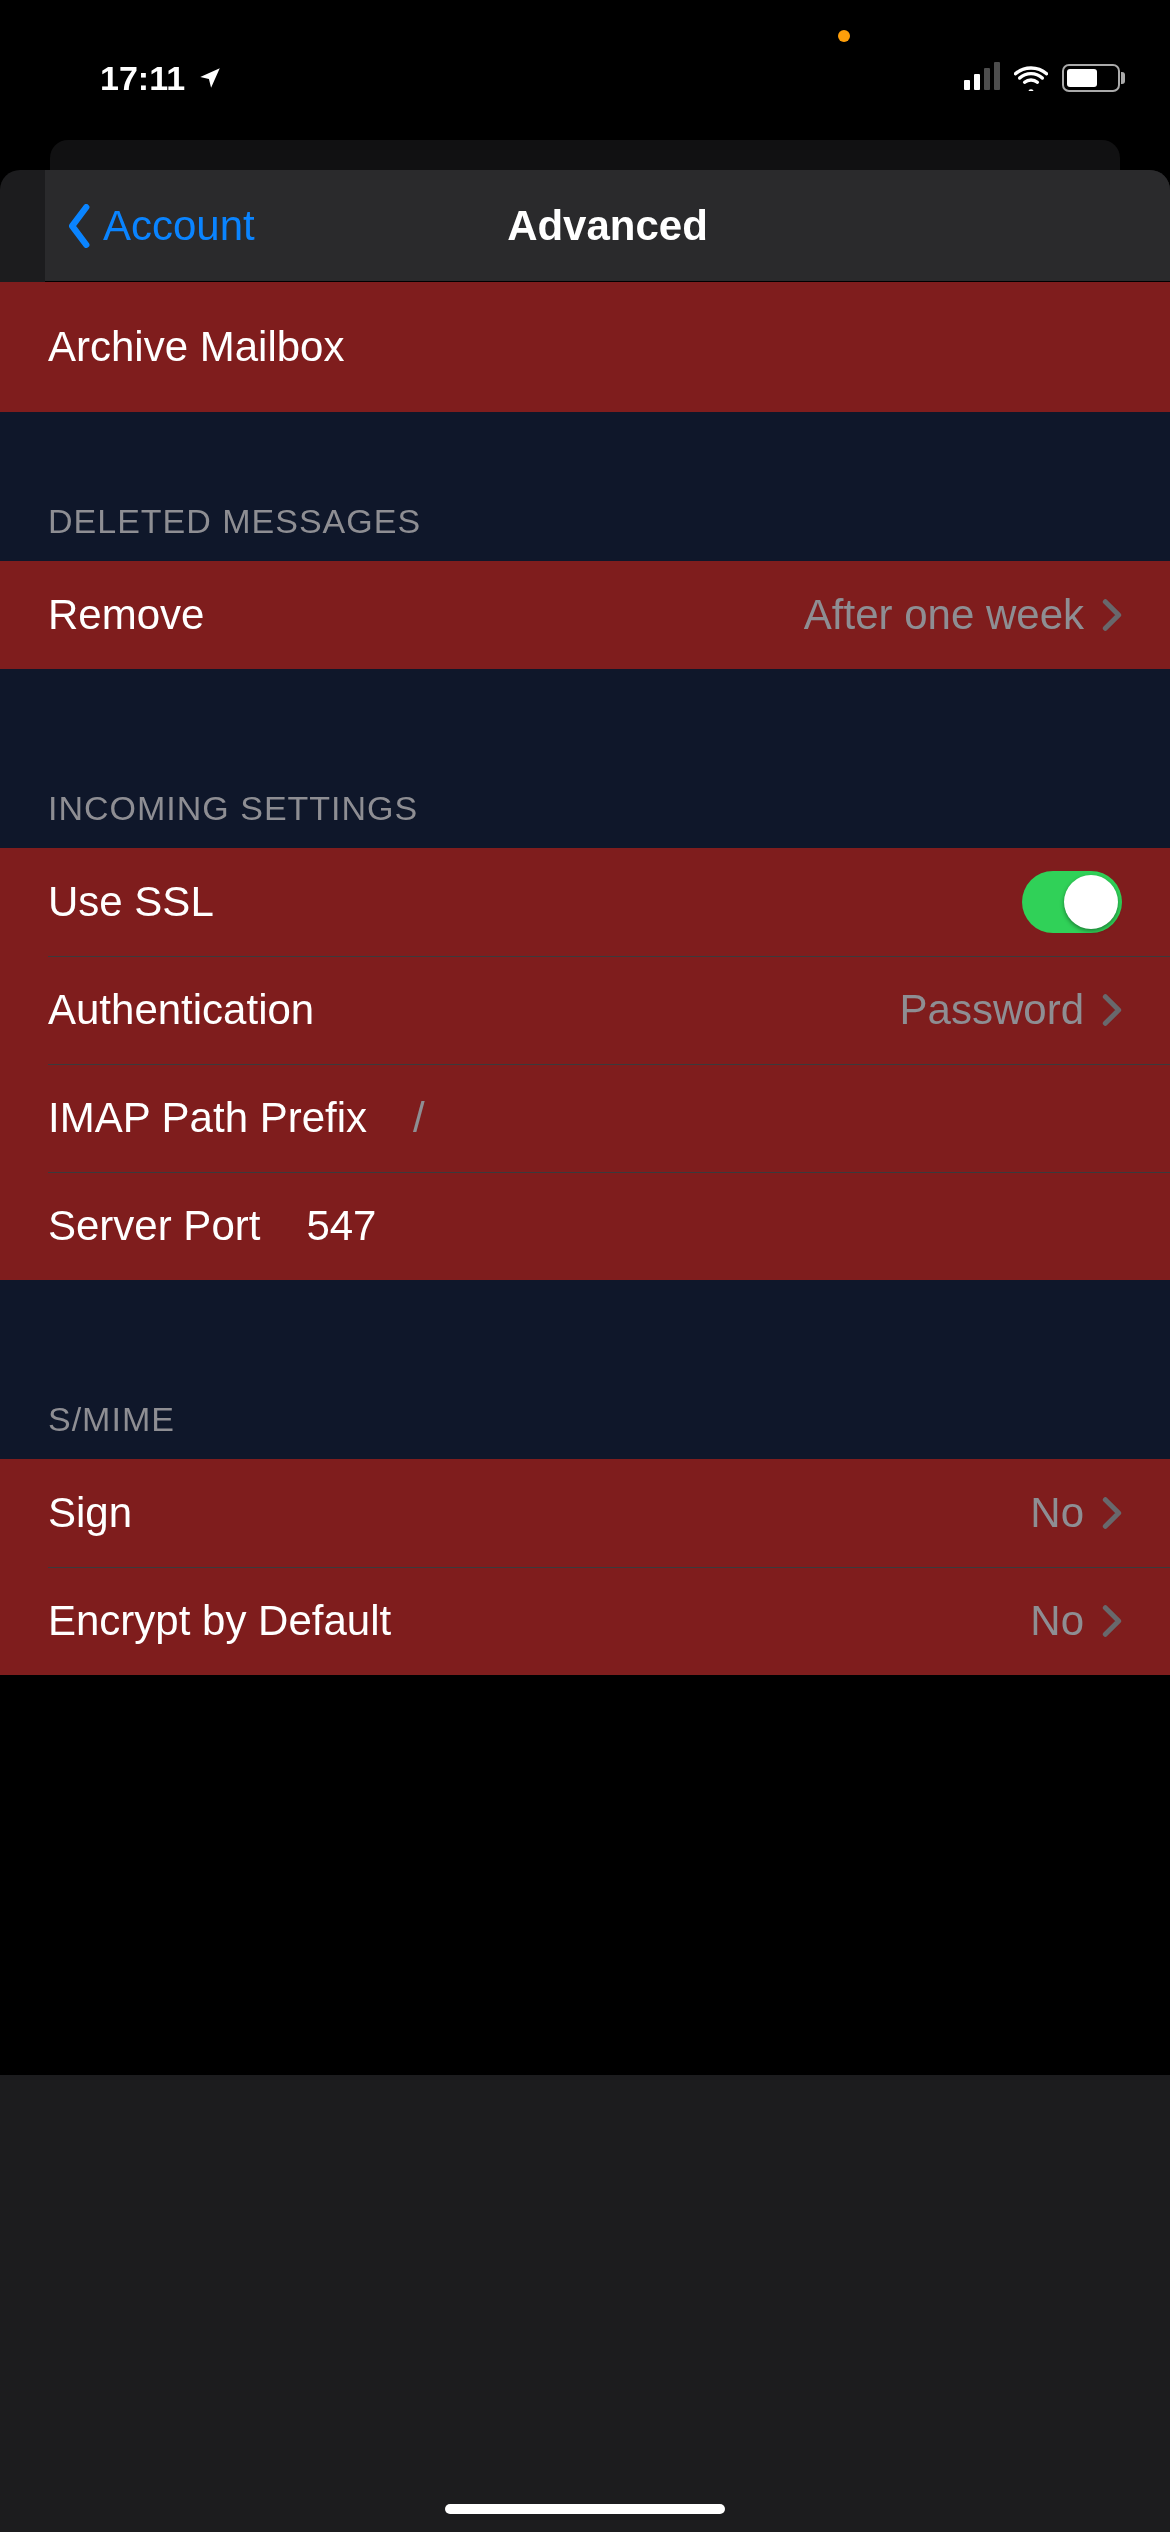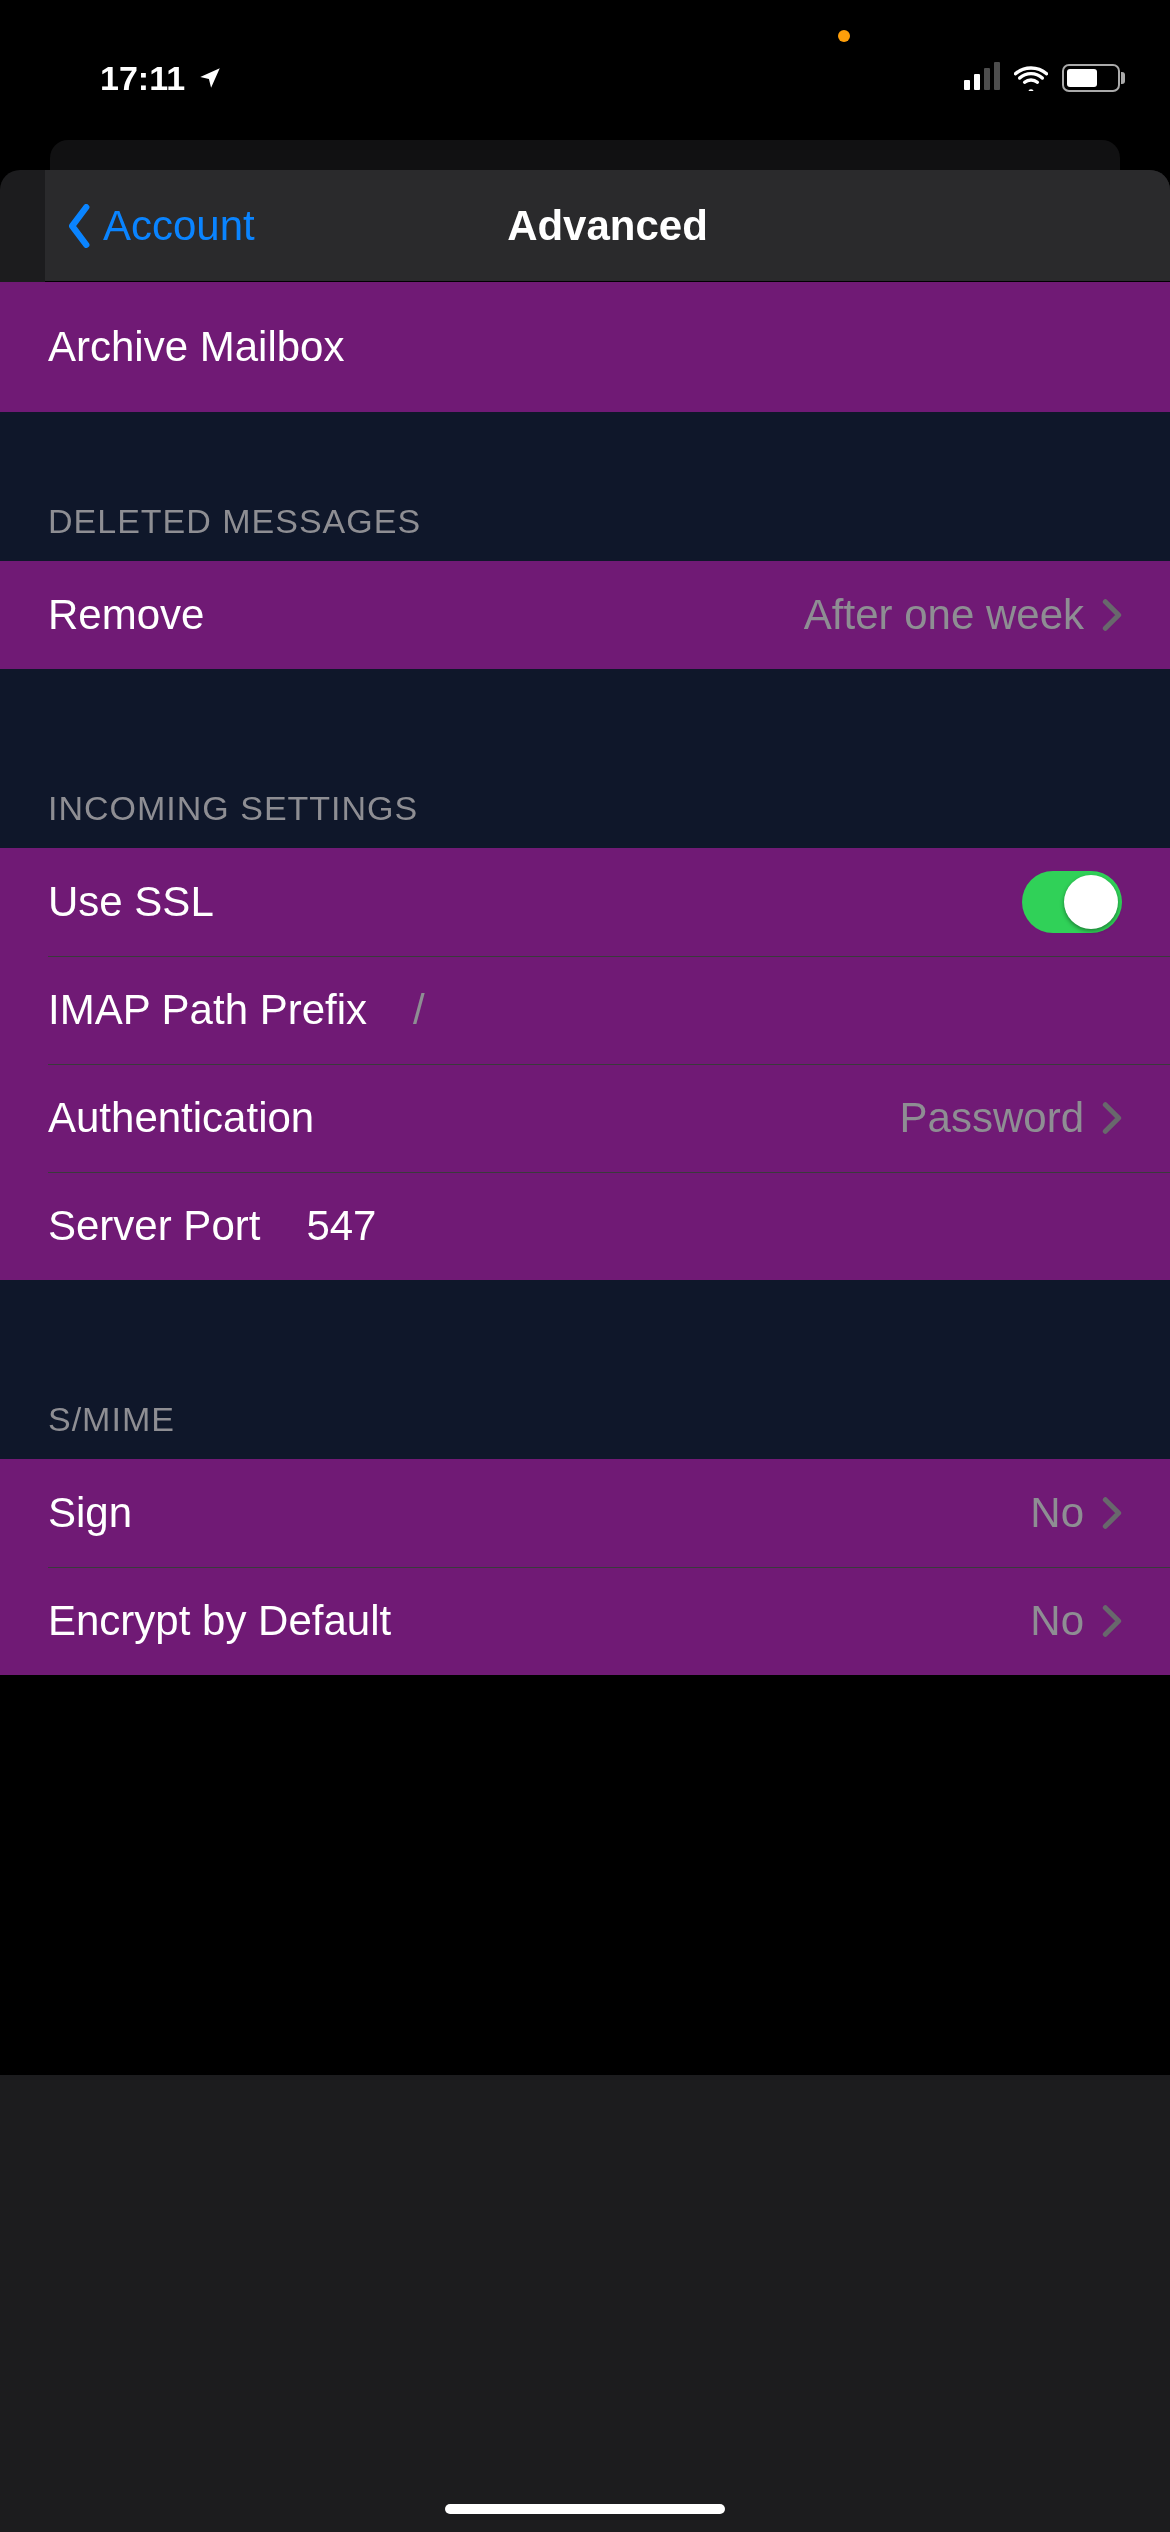--- a/index.html
+++ b/index.html
@@ -123,21 +123,21 @@
     color: #8e8e93;
     font-size: 34px;
     padding: 90px 48px 20px 48px;
     text-transform: uppercase;
     letter-spacing: 1px;
     background:#0f172a;
   }
   .group-header.tight { padding-top: 120px; }
 
   .cell {
-    background: #701a75;
+    background: #7f1d1d;
     min-height: 108px;
     display: flex;
     align-items: center;
     padding: 0 48px;
     color: #fff;
     font-size: 42px;
     justify-content: space-between;
     gap: 20px;
   }
   .cell.first {  }
@@ -261,37 +261,37 @@
 
       <div class="group-header tight">INCOMING SETTINGS</div>
 
       <div class="cell first">
         <span class="label">Use SSL</span>
         <span class="switch">
             <span class="knob"></span>
           </span>
       </div>
 
-      <div class="cell inline-value">
-        <span class="label">IMAP Path Prefix</span>
-        <span class="value-gray">/</span>
-      </div>
-
       <div class="cell">
         <span class="label">Authentication</span>
         <span class="right-wrap">
           <span class="value-gray">Password</span>
           <span class="chevron">
             <svg width="20" height="34" viewBox="0 0 12 20">
                 <path d="M2 2 L10 10 L2 18" stroke-width="3" fill="none" stroke-linecap="round" stroke-linejoin="round"></path>
               </svg>
           </span>
         </span>
       </div>
 
+      <div class="cell inline-value">
+        <span class="label">IMAP Path Prefix</span>
+        <span class="value-gray">/</span>
+      </div>
+
       <div class="cell inline-value last">
         <span class="label">Server Port</span>
         <span class="value-white">547</span>
       </div>
 
       <div class="group-header tight">S/MIME</div>
 
       <div class="cell first">
         <span class="label">Sign</span>
         <span class="right-wrap">

